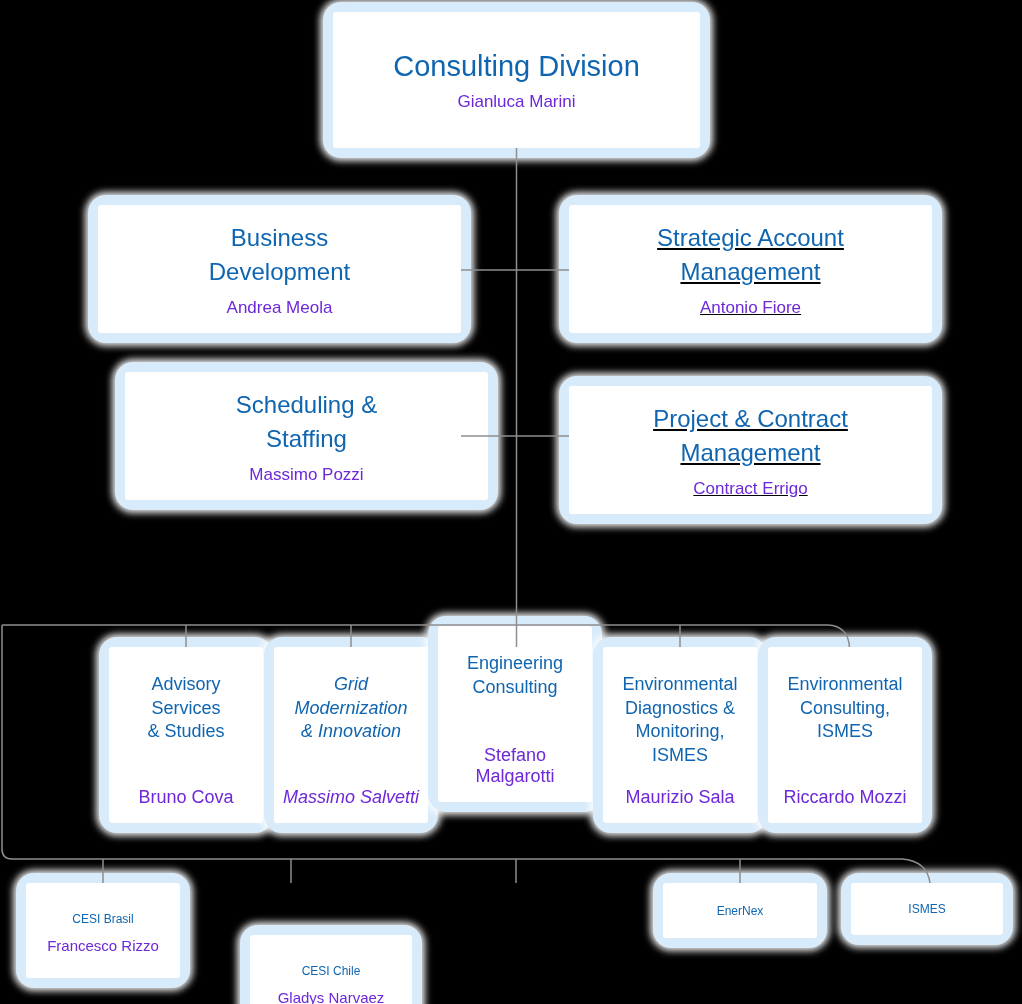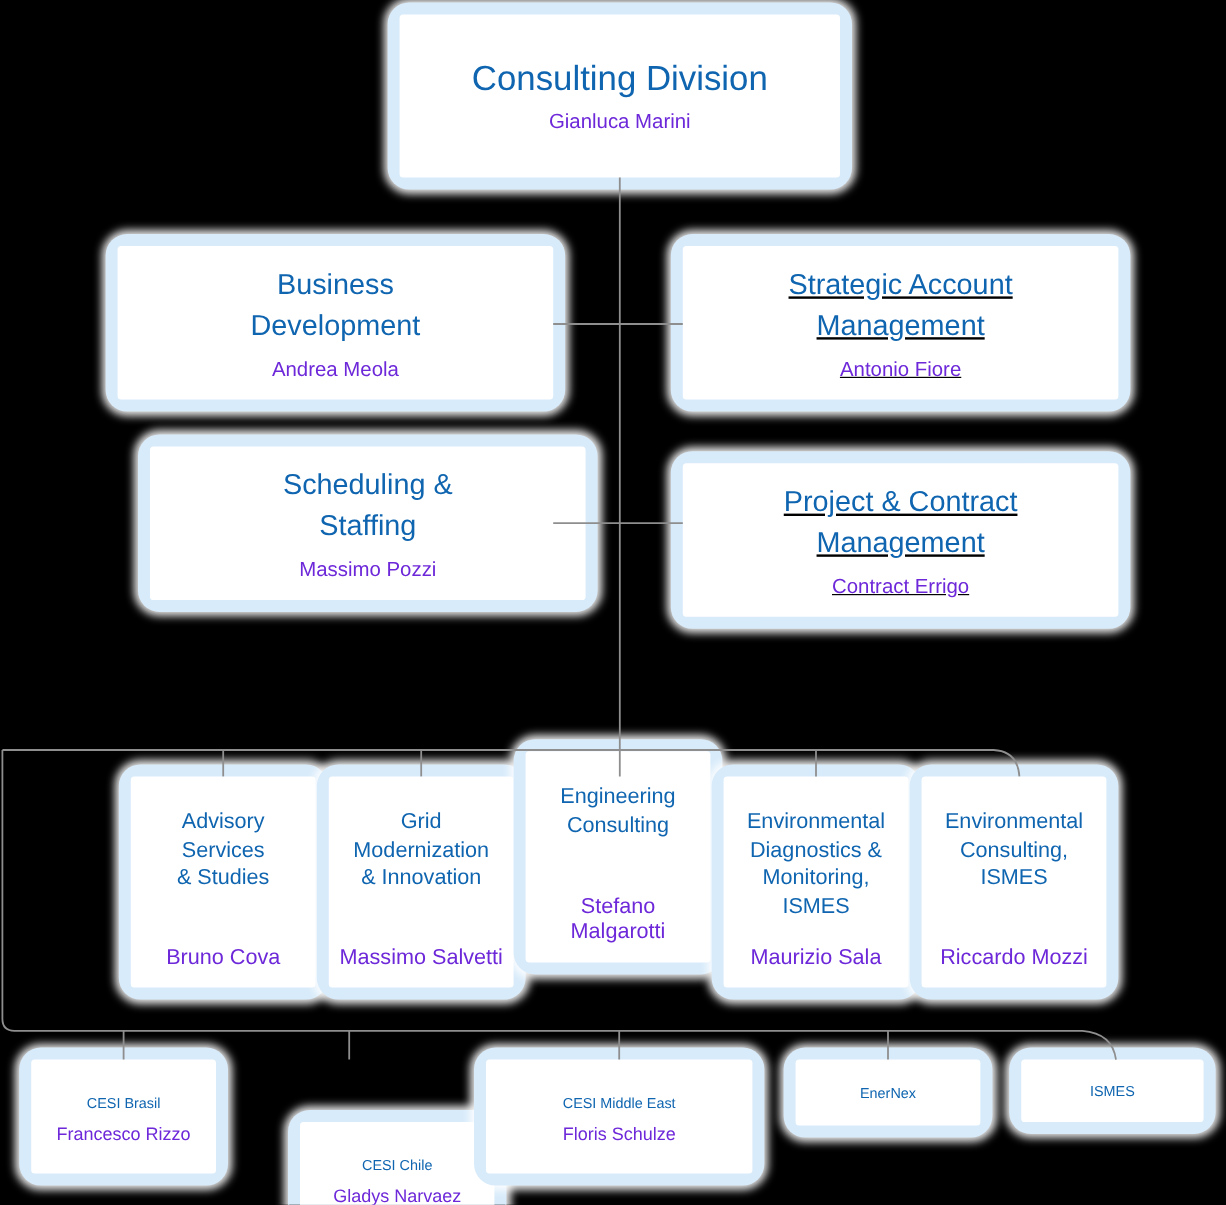--- a/index.html
+++ b/index.html
@@ -46,21 +46,21 @@
   .n-m1{left:559px;top:195px;text-decoration:underline;}
   .n-m2{left:88px;top:362px;margin-left:27px;}
   .n-m3{left:559px;top:376px;text-decoration:underline;}
 
   
   .n-dept{width:174px;height:196px;}
   .n-dept .card{justify-content:center;padding:26px 6px 15px 6px;}
   .n-dept .title{font-size:18px;line-height:23.5px;}
   .n-dept .name{font-size:18px;margin-top:auto;}
   .n-d0{left:99px;top:637px;}
-  .n-d1{left:264px;top:637px;}
+  .n-d1{left:264px;top:637px;font-style:italic;}
   .n-d2{left:428px;top:616px;}
   .n-d3{left:593px;top:637px;}
   .n-d4{left:758px;top:637px;}
 
   
   .n-sub .title{font-size:12px;line-height:22px;}
   .n-sub .name{font-size:15px;margin-top:7px;}
   .n-s0{left:16px;top:873px;width:174px;height:115px;}
   .n-s1{left:200px;top:925px;width:182px;height:115px;margin-left:40px;}
   .n-s2{left:395px;top:873px;width:242px;height:115px;}
@@ -161,26 +161,20 @@
       <div class="title">CESI Brasil</div>
       <div class="name">Francesco Rizzo</div>
     </div>
   </div>
   <div class="node n-sub n-s1">
     <div class="card">
       <div class="title">CESI Chile</div>
       <div class="name">Gladys Narvaez</div>
     </div>
   </div>
-  <div class="node n-sub n-s2">
-    <div class="card">
-      <div class="title">CESI Middle East</div>
-      <div class="name">Floris Schulze</div>
-    </div>
-  </div>
   <div class="node n-sub n-s3">
     <div class="card">
       <div class="title">EnerNex</div>
     </div>
   </div>
   <div class="node n-sub n-s4">
     <div class="card">
       <div class="title">ISMES</div>
     </div>
   </div>

